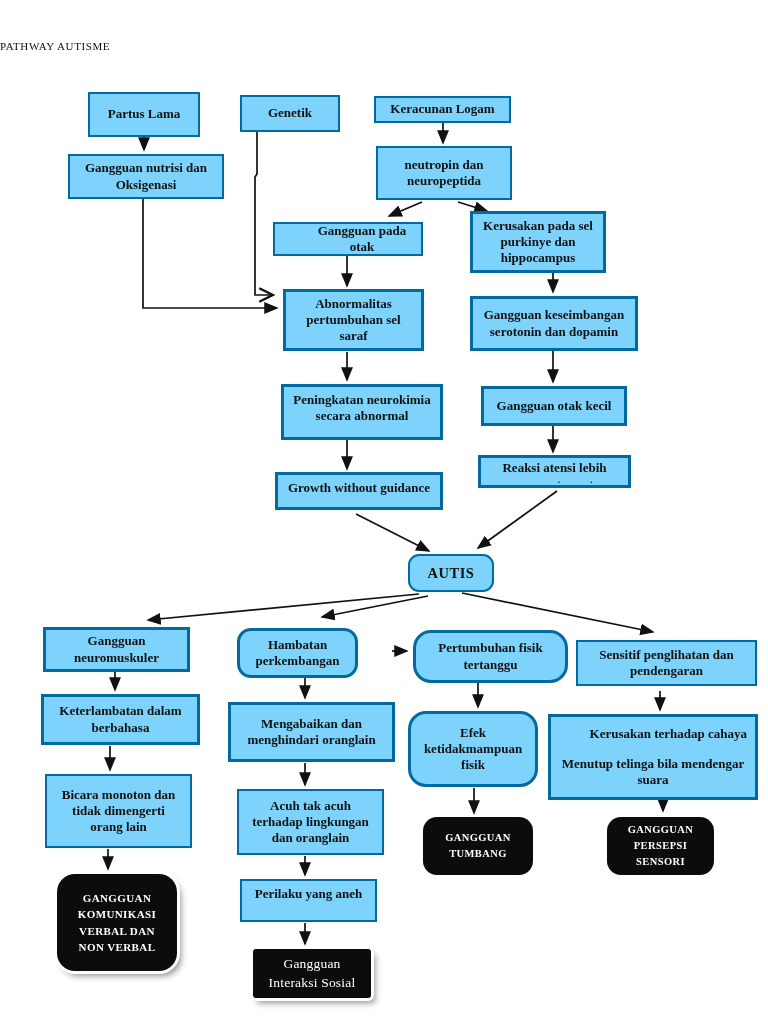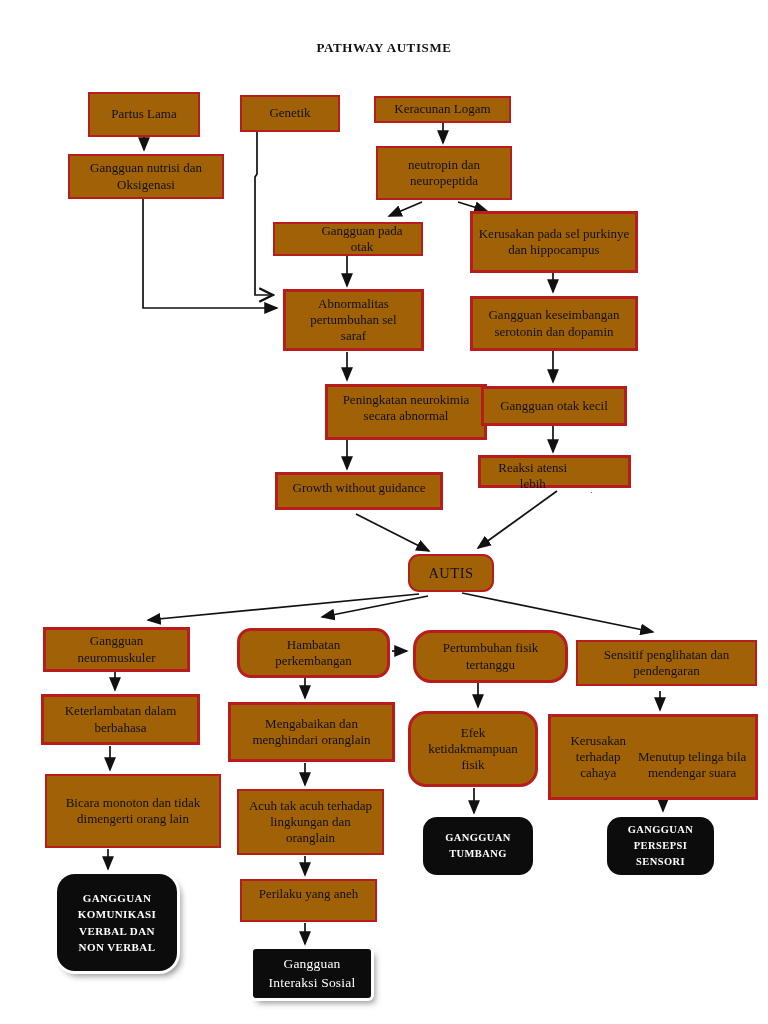--- a/index.html
+++ b/index.html
@@ -2,46 +2,46 @@
 <html><head>
 <meta charset="utf-8">
 <style>
   html,body{margin:0;padding:0;background:#ffffff;}
   #canvas{
     position:relative;width:768px;height:1024px;background:#ffffff;
     font-family:"Liberation Serif", serif;color:#111;overflow:hidden;
   }
   #arrows{position:absolute;left:0;top:0;width:768px;height:1024px;z-index:0;}
   .node{
-    position:absolute;z-index:1;background:#a16207;border:2px solid #b91c1c;
+    position:absolute;z-index:1;background:#7dd3fc;border:2px solid #0369a1;
     display:flex;align-items:center;justify-content:center;text-align:center;
-    font-size:13px;line-height:1.25;box-sizing:border-box;padding:2px 8px;
+    font-size:13px;line-height:1.25;box-sizing:border-box;padding:2px 8px;font-weight:bold;
   }
   .b3{border-width:3px;}
   .round{border-radius:14px;}
   .round-lg{border-radius:18px;}
   .top{align-items:flex-start;padding-top:5px;}
   .black{
     background:#0c0c0c;color:#fff;border:none;font-weight:bold;
     font-size:10.5px;letter-spacing:.4px;line-height:1.5;
   }
   .blk-shadow{box-shadow:0 0 0 3px #ffffff, 4px 5px 6px rgba(130,130,130,.85);}
   .blk-plain{border-radius:14px;}
   .interaksi{
     font-weight:normal;font-size:13.5px;letter-spacing:.2px;border-radius:3px;line-height:1.35;
   }
   #title{
-    position:absolute;left:0;top:40px;width:100%;text-align:center;
-    font-weight:bold;font-size:13px;letter-spacing:.6px;z-index:1;
+    position:absolute;left:0;top:40px;width:100%;
+    font-weight:normal;font-size:11px;letter-spacing:.6px;z-index:1;
   }
   .clip2{
     display:block;height:7px;overflow:hidden;font-size:9px;line-height:9px;
     letter-spacing:14px;color:#111;
   }
-  .stack{display:flex;flex-direction:row;justify-content:center;align-items:flex-end;}
+  .stack{display:flex;flex-direction:column;justify-content:center;align-items:flex-end;}
   .gap{height:14px;}
 </style>
 </head>
 <body>
 
 <div id="canvas">
 
   <div id="title">PATHWAY AUTISME</div>
 
   <svg id="arrows" viewBox="0 0 768 1024">
@@ -99,32 +99,32 @@
   <div class="node" style="left:68px;top:154px;width:156px;height:45px;">
       <span>Gangguan nutrisi dan Oksigenasi</span>
     </div>
   <div class="node" style="left:376px;top:146px;width:136px;height:54px;">
       <span>neutropin dan neuropeptida</span>
     </div>
 
   <div class="node" style="left:273px;top:222px;width:150px;height:34px;padding-left:36px;">
       <span>Gangguan pada otak</span>
     </div>
-  <div class="node b3" style="left:470px;top:211px;width:168px;height:62px;padding:2px 2px;">
+  <div class="node b3" style="left:470px;top:211px;width:136px;height:62px;padding:2px 2px;">
       <span>Kerusakan pada sel purkinye dan hippocampus</span>
     </div>
 
   <div class="node b3" style="left:283px;top:289px;width:141px;height:62px;padding:2px 12px;">
       <span>Abnormalitas pertumbuhan sel saraf</span>
     </div>
   <div class="node b3" style="left:470px;top:296px;width:168px;height:55px;">
       <span>Gangguan keseimbangan serotonin dan dopamin</span>
     </div>
 
-  <div class="node b3 top" style="left:281px;top:384px;width:162px;height:56px;margin-left:44px;">
+  <div class="node b3 top" style="left:281px;top:384px;width:162px;height:56px;">
       <span>Peningkatan neurokimia secara abnormal</span>
     </div>
   <div class="node b3" style="left:481px;top:386px;width:146px;height:40px;">
       <span>Gangguan otak kecil</span>
     </div>
 
   <div class="node b3 top" style="left:275px;top:472px;width:168px;height:38px;">
       <span>Growth without guidance</span>
     </div>
   <div class="node b3 top" style="left:478px;top:455px;width:153px;height:33px;padding-top:2px;">
@@ -134,34 +134,34 @@
     </span>
   </div>
 
   <div class="node round" style="left:408px;top:554px;width:86px;height:38px;font-size:14.5px;letter-spacing:.5px;border-width:2.5px;border-radius:11px;">
       <span>AUTIS</span>
     </div>
 
   <div class="node b3" style="left:43px;top:627px;width:147px;height:45px;">
       <span>Gangguan neuromuskuler</span>
     </div>
-  <div class="node b3 round" style="left:237px;top:628px;width:153px;height:50px;">
+  <div class="node b3 round" style="left:237px;top:628px;width:121px;height:50px;">
       <span>Hambatan perkembangan</span>
     </div>
   <div class="node b3 round-lg" style="left:413px;top:630px;width:155px;height:53px;">
       <span>Pertumbuhan fisik tertanggu</span>
     </div>
   <div class="node" style="left:576px;top:640px;width:181px;height:46px;">
       <span>Sensitif penglihatan dan pendengaran</span>
     </div>
 
   <div class="node b3" style="left:41px;top:694px;width:159px;height:51px;">
       <span>Keterlambatan dalam berbahasa</span>
     </div>
-  <div class="node" style="left:45px;top:774px;width:176px;height:74px;padding:2px 12px;">
+  <div class="node" style="left:45px;top:774px;width:147px;height:74px;padding:2px 12px;">
       <span>Bicara monoton dan tidak dimengerti orang lain</span>
     </div>
   <div class="node black round-lg blk-shadow" style="left:57px;top:874px;width:120px;height:97px;font-size:11px;">
       <span>GANGGUAN KOMUNIKASI VERBAL DAN NON VERBAL</span>
     </div>
 
   <div class="node b3" style="left:228px;top:702px;width:167px;height:60px;">
       <span>Mengabaikan dan menghindari oranglain</span>
     </div>
   <div class="node" style="left:237px;top:789px;width:147px;height:66px;border-width:2.5px;">

